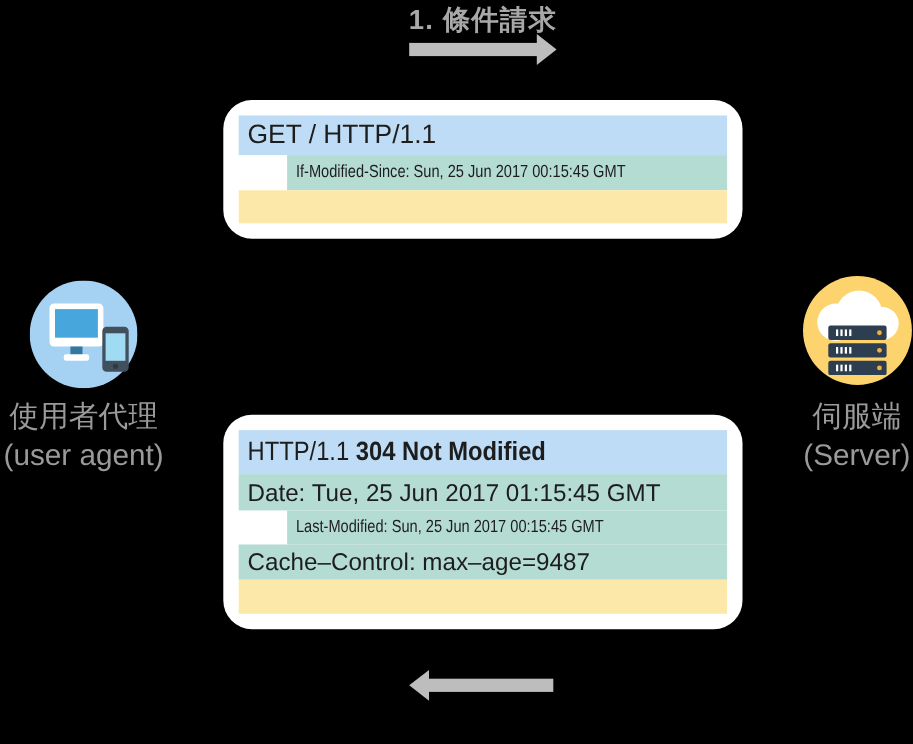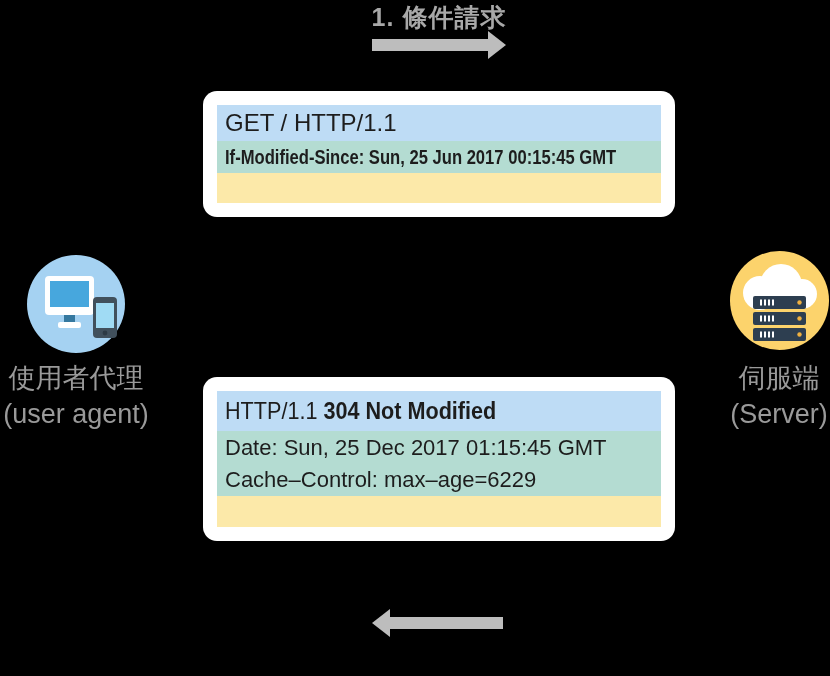--- a/index.html
+++ b/index.html
@@ -53,41 +53,41 @@
   .arrow.left .shaft { right: 0; width: 114px; }
   .arrow.left .head { left: 0; border-right: 18px solid var(--arrow_gray, #bdbdbd); }
 
   
   .msg-box {
     position: absolute;
     left: 203px;
     width: 472px;
     box-sizing: border-box;
     background: var(--box_bg, #fff);
-    border-radius: 14px;
+    border-radius: 26px;
     padding: 14px;
   }
   .msg-box.request  { top: 91px; }
   .msg-box.response { top: 377px; }
 
   .row {
     display: flex;
     align-items: center;
     padding-left: 8px;
     color: var(--header_text, #1d1d1d);
     overflow: hidden;
     white-space: pre;
   }
   .row.blue   { background: var(--row_blue, #bedcf5); }
   .row.teal   { background: var(--row_teal, #b6ddd3); }
   .row.yellow { background: var(--row_yellow, #fce9a9); }
 
   .r-get    { height: 36px; font-size: 24px; }
   .r-host   { height: 34px; font-size: 23px; }
-  .r-bold   { height: 32px; font-size: 20px; font-weight: bold; }
+  .r-bold   { height: 32px; font-size: 16px; font-weight: normal; margin-left: 44px; }
   .r-bold .inner { transform: scaleX(0.83); transform-origin: left center; }
   .r-empty  { height: 30px; }
 
   .r-status { height: 40px; font-size: 24px; }
   .r-status .inner { transform: scaleX(0.9); transform-origin: left center; }
   .r-status .b { font-weight: bold; }
   .r-date   { height: 33px; font-size: 22px; }
   .r-lastmod{ height: 31px; }
   .r-cache  { height: 32px; font-size: 22px; }
   .r-empty2 { height: 31px; }
@@ -122,22 +122,25 @@
     <div class="row teal r-bold">
       <span class="inner">If-Modified-Since: Sun, 25 Jun 2017 00:15:45 GMT</span>
     </div>
     <div class="row yellow r-empty"></div>
   </div>
 
   <div class="msg-box response">
     <div class="row blue r-status">
       <span class="inner"><span>HTTP/1.1 </span><span class="b">304 Not Modified</span></span>
     </div>
-    <div class="row teal r-date">Date: Sun, 25 Dec 2017 01:15:45 GMT</div>
-    <div class="row teal r-cache">Cache–Control: max–age=6229</div>
+    <div class="row teal r-date">Date: Tue, 25 Jun 2017 01:15:45 GMT</div>
+    <div class="row teal r-bold r-lastmod">
+      <span class="inner">Last-Modified: Sun, 25 Jun 2017 00:15:45 GMT</span>
+    </div>
+    <div class="row teal r-cache">Cache–Control: max–age=9487</div>
     <div class="row yellow r-empty2"></div>
   </div>
 
   <div class="actor" id="actor-user-agent">
     <svg class="badge" width="98" height="98" viewBox="0 0 98 98">
       <circle cx="49" cy="49" r="49" fill="#a5d2f2"></circle>
       <g>
         <rect x="18" y="21" width="49" height="39" rx="4" fill="#ffffff"></rect>
         <rect x="23" y="26" width="39" height="26" fill="#47a7dd"></rect>
         <rect x="37" y="60" width="11" height="8" fill="#35789f"></rect>

